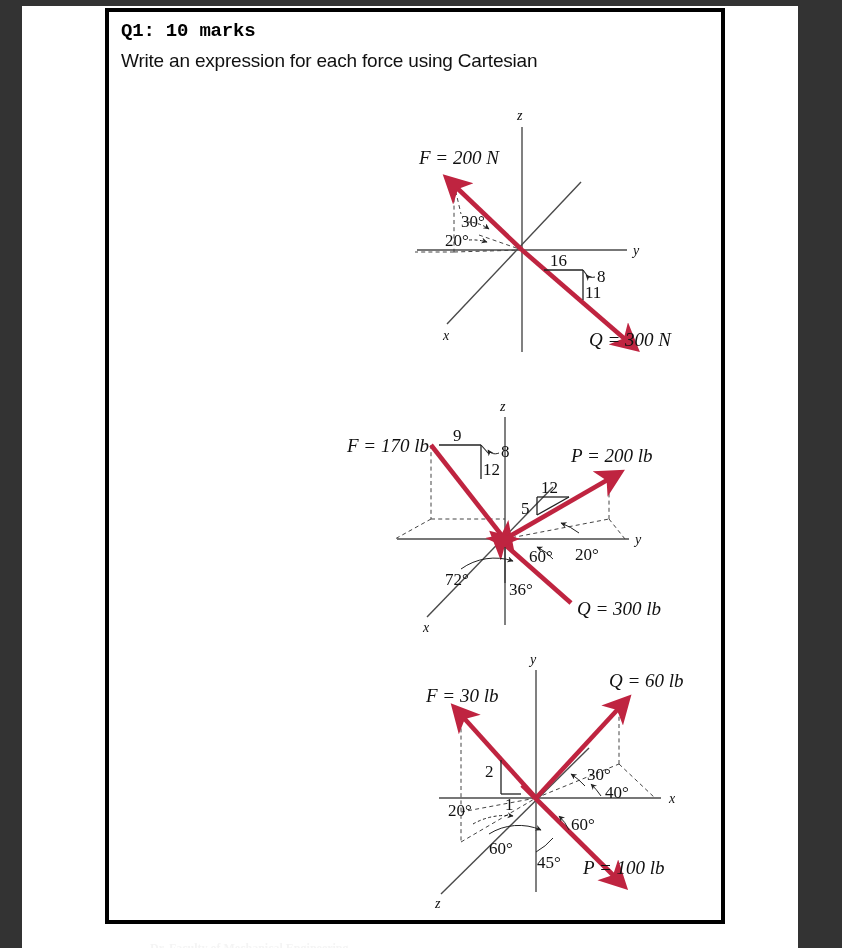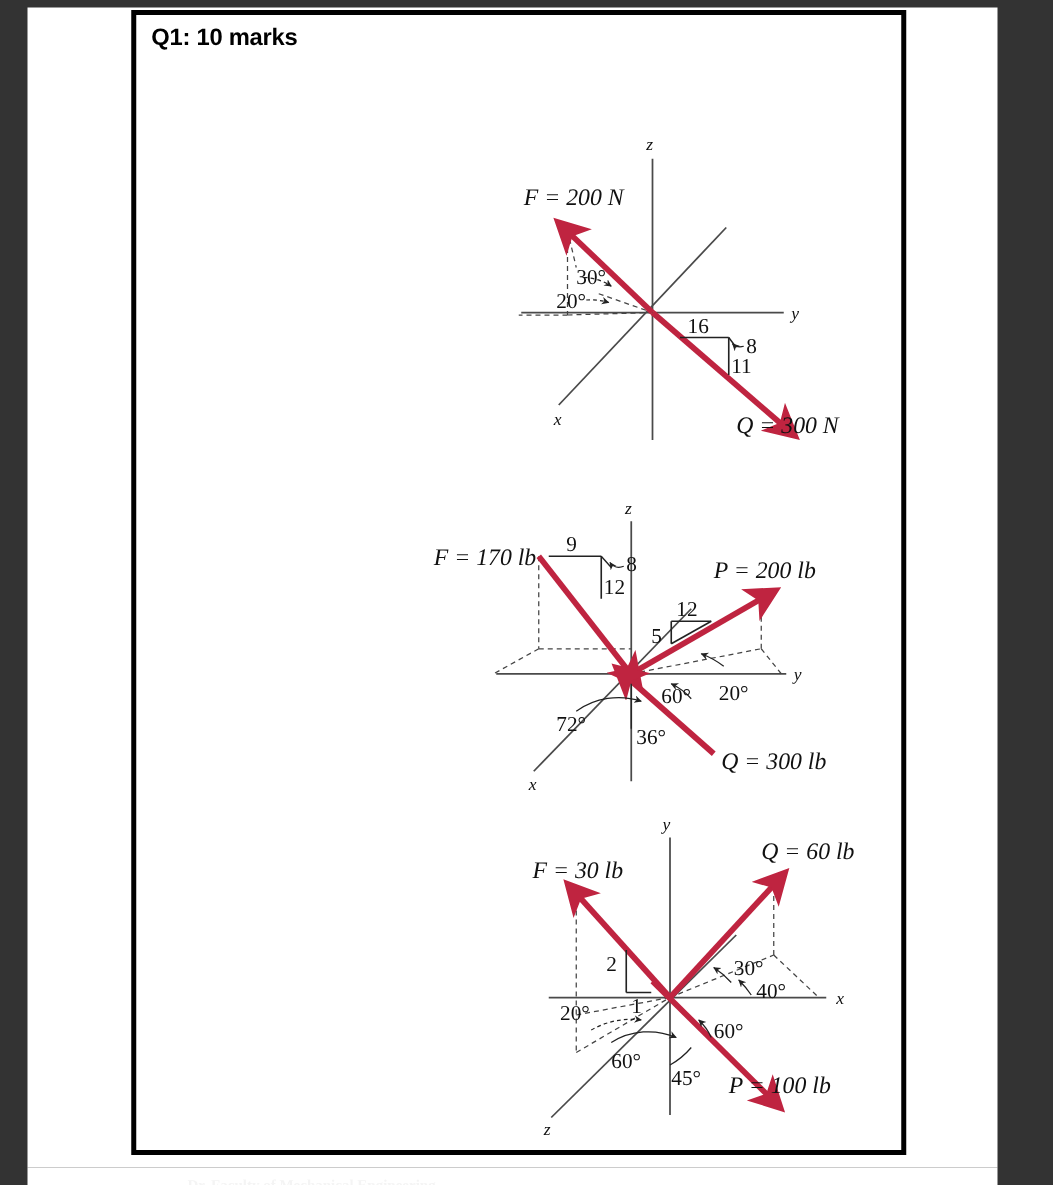--- a/index.html
+++ b/index.html
@@ -37,21 +37,21 @@
     height: 916px;
     background: #ffffff;
     border: 4px solid #000000;
     box-sizing: border-box;
     overflow: hidden;
   }
   .q-head {
     position: absolute;
     left: 12px;
     top: 8px;
-    font-family: Liberation Sans, sans-serif;
+    font-family: Liberation Mono, monospace;
     font-weight: bold;
     font-size: 19px;
     color: #000;
     letter-spacing: -0.2px;
   }
   .q-body {
     position: absolute;
     left: 12px;
     top: 36px;
     width: 580px;
@@ -102,21 +102,21 @@
 
 <div id="root">
 
   <div id="page-sheet"></div>
 
   <div id="question-box">
 
     <div class="q-head">Q1: 10 marks</div>
 
     <div class="q-body">
-      <br>
+      <span>Write an expression for each force using Cartesian</span><br>
     </div>
 
     <svg class="fig" width="612" height="270" viewBox="0 0 612 270" style="left:0px; top:90px;">
       <defs>
         <marker id="ah1" markerWidth="9" markerHeight="9" refX="2.2" refY="3.2" orient="auto" markerUnits="strokeWidth">
           <path d="M0,0 L6.2,3.2 L0,6.4 L1.6,3.2 Z" fill="#bf2440"></path>
         </marker>
         <marker id="tiny1" markerWidth="8" markerHeight="8" refX="5.5" refY="3" orient="auto" markerUnits="strokeWidth">
           <path d="M0,0 L6,3 L0,6 L1.8,3 Z" fill="#222"></path>
         </marker>

